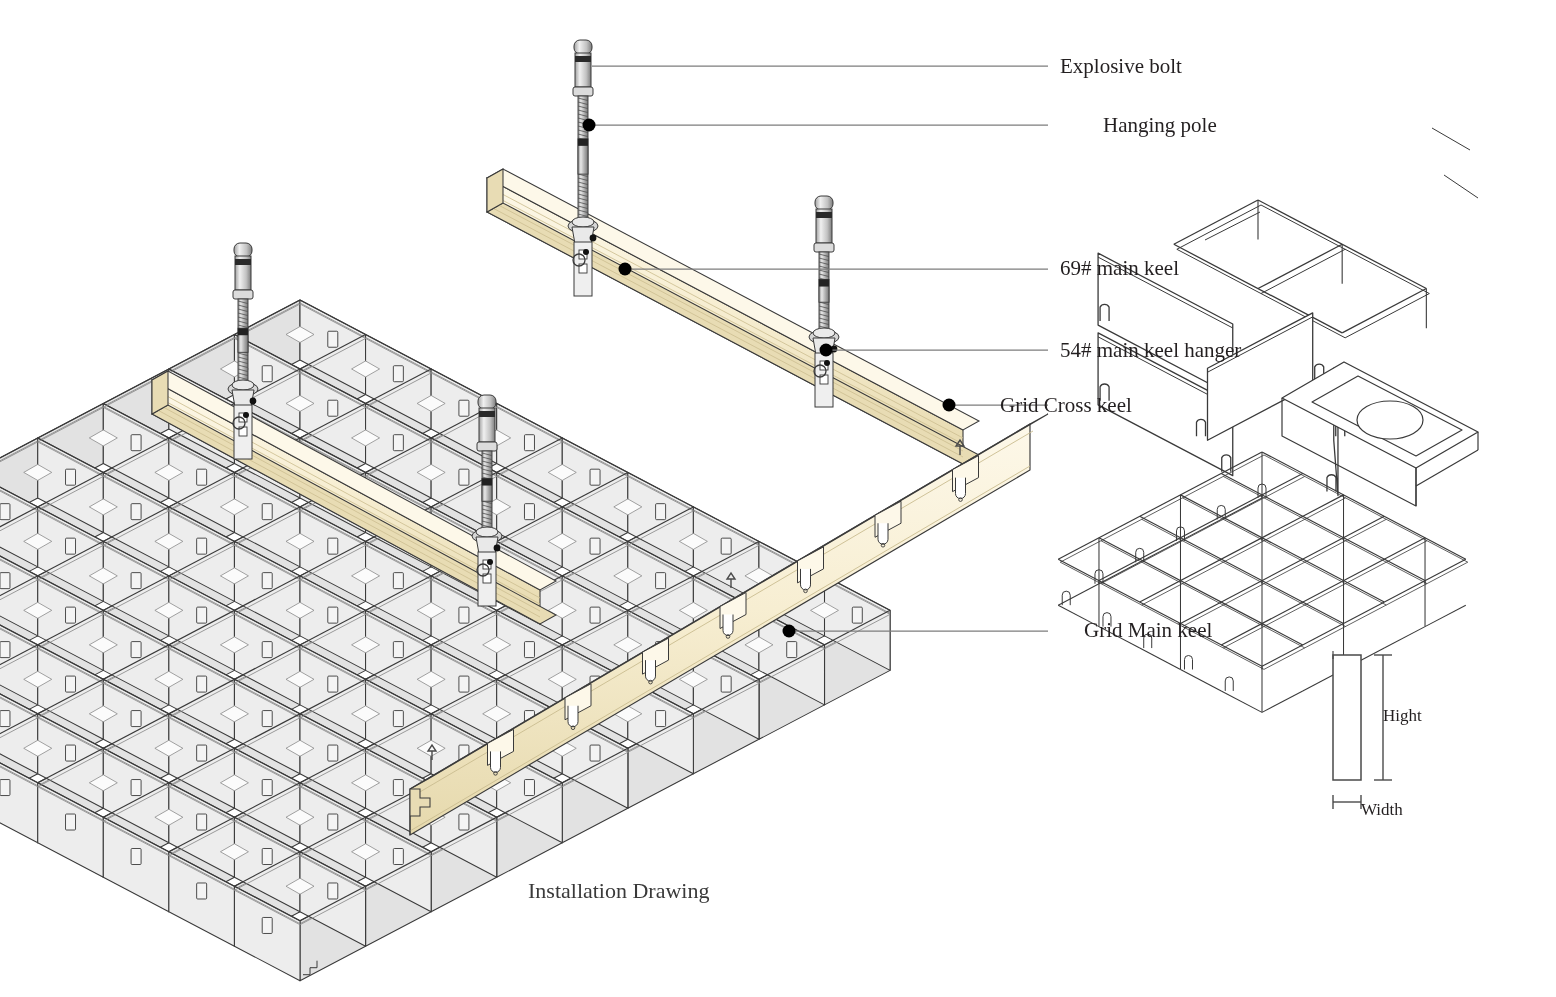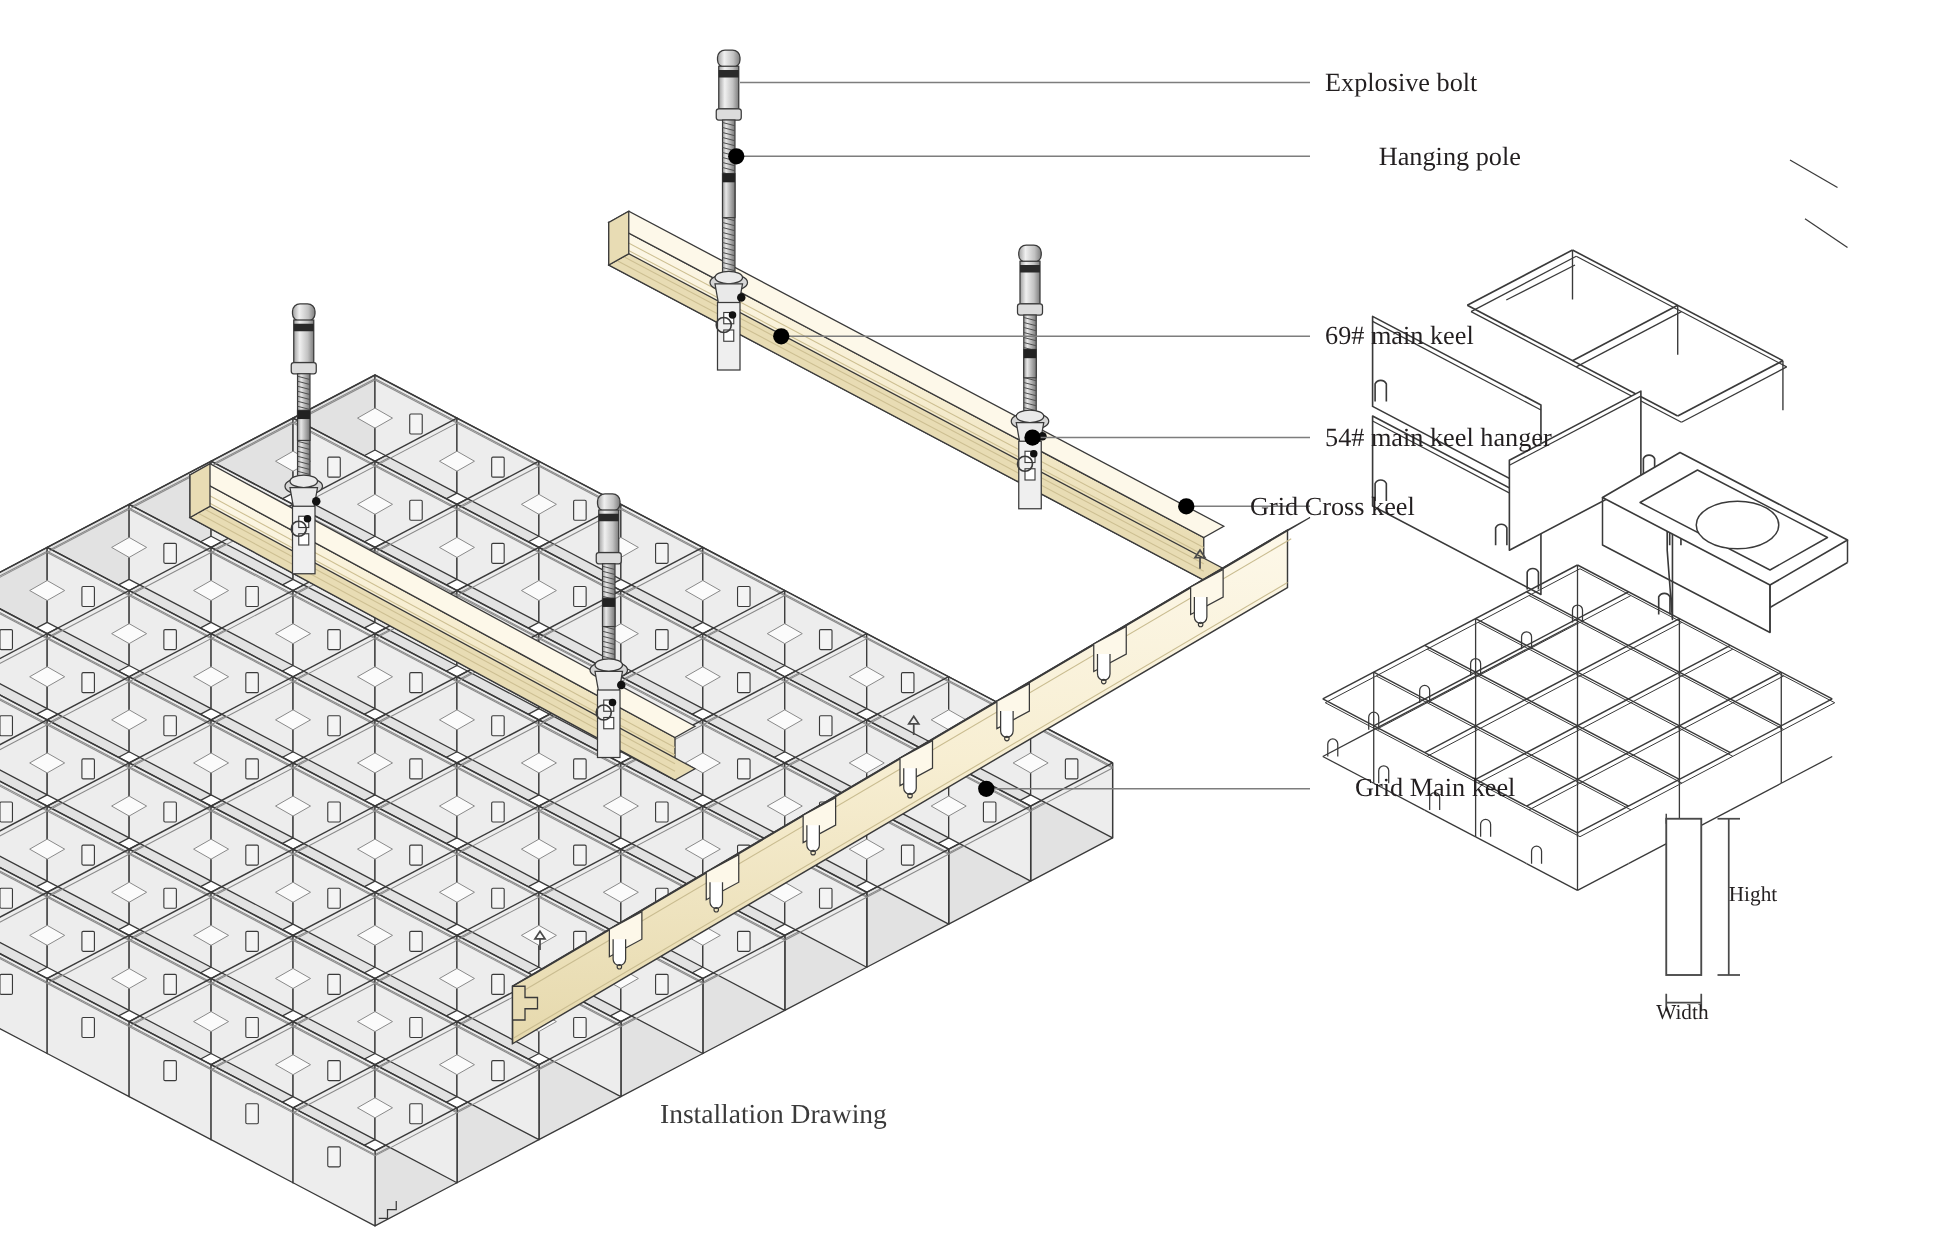--- a/index.html
+++ b/index.html
@@ -1472,17 +1472,17 @@
   <div id="callout-labels">
       <div class="lbl" style="left: 1060px; top: 56px;">Explosive bolt</div>
       <div class="lbl" style="left: 1060px; top: 115px; margin-left: 43px;">Hanging pole</div>
       <div class="lbl" style="left: 1060px; top: 258px;">69# main keel</div>
       <div class="lbl" style="left: 1060px; top: 340px;">54# main keel hanger</div>
       <div class="lbl" style="left: 1000px; top: 395px;">Grid Cross keel</div>
       <div class="lbl" style="left: 1084px; top: 620px;">Grid Main keel</div>
     </div>
 
   <div class="lbl small" id="dim-height-label" style="left: 1383px; top: 707px;">Hight</div>
-  <div class="lbl small" id="dim-width-label" style="left: 1325px; top: 801px; text-align: right;">Width</div>
+  <div class="lbl small" id="dim-width-label" style="left: 1361px; top: 801px; text-align: right;">Width</div>
 
   <div class="caption" id="main-caption" style="left: 528px; top: 840px;">Installation Drawing</div>
 
 </div>
 
 </body></html>

